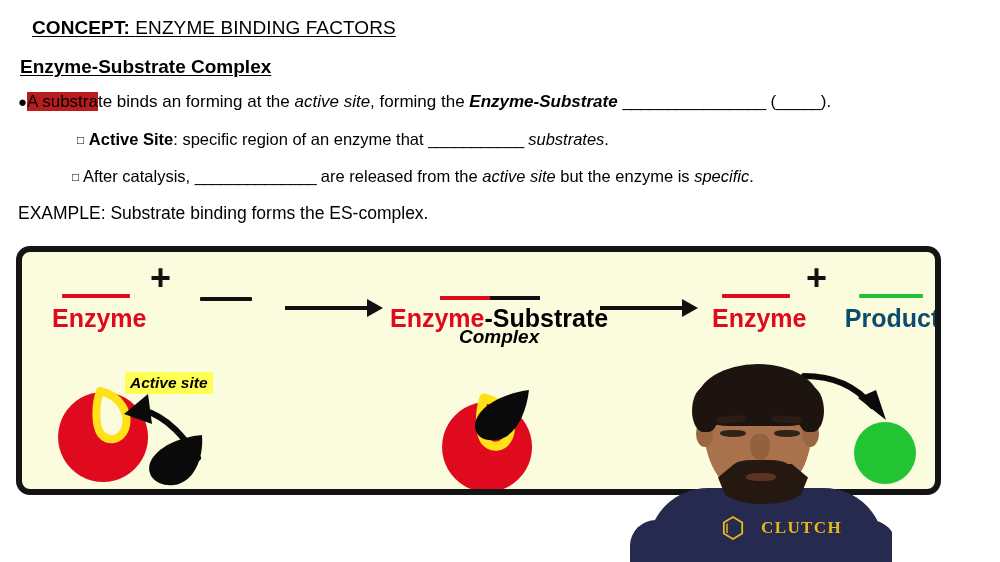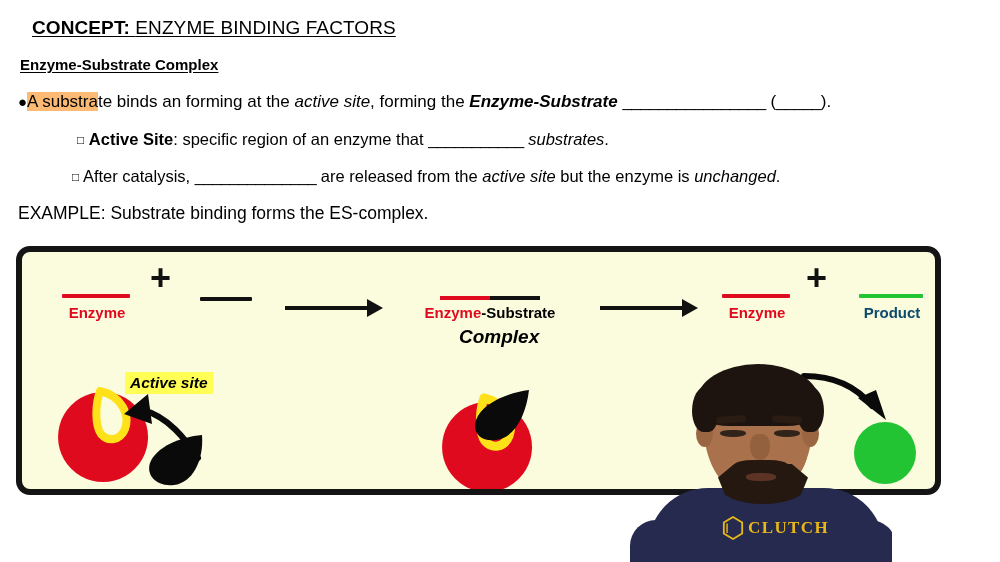--- a/index.html
+++ b/index.html
@@ -24,32 +24,32 @@
   .concept-head {
     left: 20px; top: 17px;
     font-size: 19px;
     letter-spacing: 0.1px;
   }
   .concept-head .kw { font-weight: bold; margin-left: 12px; }
   .concept-head .u { text-decoration: underline; text-underline-offset: 2px; }
 
   .sub-head {
     left: 20px; top: 56px;
-    font-size: 15px;
+    font-size: 19px;
     font-weight: bold;
     text-decoration: underline;
     text-underline-offset: 2px;
   }
 
   .bullet1 {
     left: 18px; top: 92px;
     font-size: 17px;
   }
   .bullet1 .dot { font-size: 15px; }
-  .hl { background: #fdba74; }
+  .hl { background: #b91c1c; }
   .it { font-style: italic; }
   .bi { font-style: italic; font-weight: bold; }
   .blank { letter-spacing: -0.5px; }
 
   .subbullet {
     font-size: 16.5px;
   }
   .sb1 { left: 77px; top: 130px; }
   .sb2 { left: 72px; top: 167px; }
   .subbullet .box { font-size: 12px; vertical-align: 1px; }
@@ -71,21 +71,21 @@
     border-radius: 14px;
     box-sizing: border-box;
     overflow: hidden;
   }
 
   .d { position: absolute; }
 
   
   .lbl {
     position: absolute;
-    font-size: 15px;
+    font-size: 25px;
     font-weight: bold;
     white-space: nowrap;
     text-align: center;
   }
   .lbl .red { color: #e00a1e; }
   .lbl .grn { color: #0c4a6e; }
   .lbl .blk { color: #000000; }
 
   .ul {
     position: absolute;
@@ -193,21 +193,21 @@
     left: 18px; top: 128px; width: 236px; height: 80px;
     background: #252a4e;
     border-radius: 60px 60px 0 0;
   }
   .shoulder-l { left: 0px; top: 160px; width: 70px; height: 48px; background: #252a4e; border-radius: 26px 0 0 0; }
   .shoulder-r { left: 196px; top: 160px; width: 70px; height: 48px; background: #252a4e; border-radius: 0 26px 0 0; }
 
   .clutch-logo {
     position: absolute;
     left: 92px; top: 156px;
-    display: flex; align-items: center; gap: 4px;
+    display: flex; align-items: center; gap: 17px;
   }
   .hexmark {
     width: 22px; height: 24px;
   }
   .clutch-text {
     color: #e8b718;
     font-size: 17px;
     font-weight: bold;
     letter-spacing: 1.4px;
     font-family: "Liberation Serif", serif;
@@ -226,21 +226,21 @@
 
   <div class="line bullet1">
     <span class="dot">●</span><span class="hl">A substra</span><span>te binds an forming at the </span><span class="it">active site</span><span>, forming the </span><span class="bi">Enzyme-Substrate</span>&nbsp;<span class="blank">________________</span><span> (</span><span class="blank">_____</span><span>).</span>
   </div>
 
   <div class="line subbullet sb1">
     <span class="box">□</span>&nbsp;<b>Active Site</b><span>: specific region of an enzyme that </span><span class="blank">___________</span><span> </span><span class="it">substrates</span><span>.</span>
   </div>
 
   <div class="line subbullet sb2">
-    <span class="box">□</span><span> After catalysis, </span><span class="blank">______________</span><span> are released from the </span><span class="it">active site</span><span> but the enzyme is </span><span class="it">unchanged</span><span>.</span>
+    <span class="box">□</span><span> After catalysis, </span><span class="blank">______________</span><span> are released from the </span><span class="it">active site</span><span> but the enzyme is </span><span class="it">specific</span><span>.</span>
   </div>
 
   <div class="line example">
     <b>EXAMPLE:</b><span> Substrate binding forms the ES-complex.</span>
   </div>
 </div>
 
 <div class="diagram">
 
   <div class="ul red d" style="left:40px; top:42px; width:68px;"></div>

